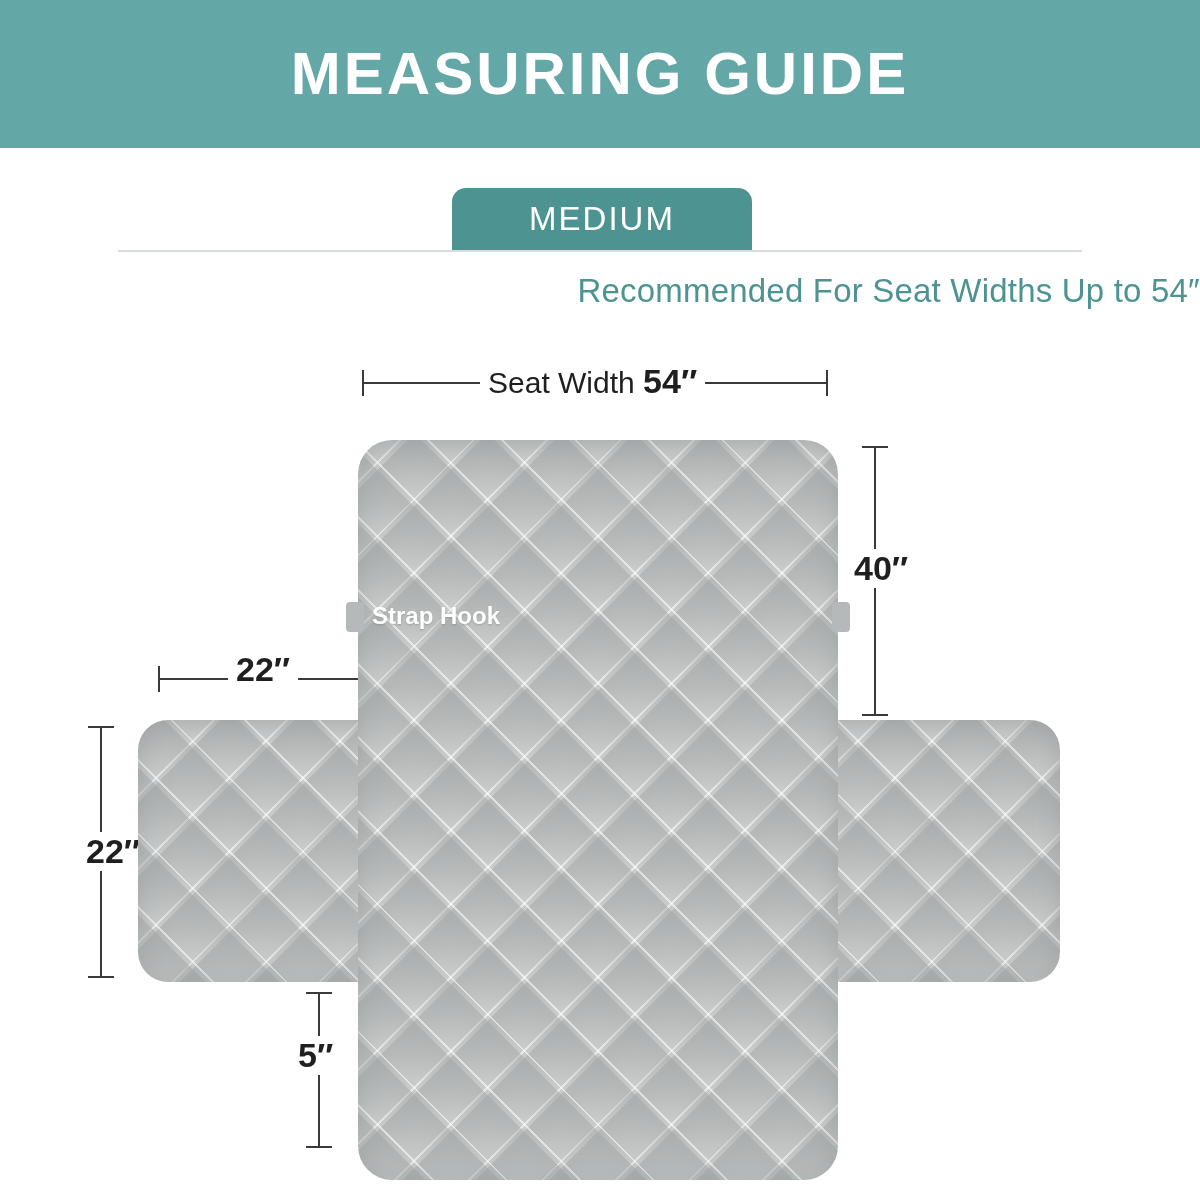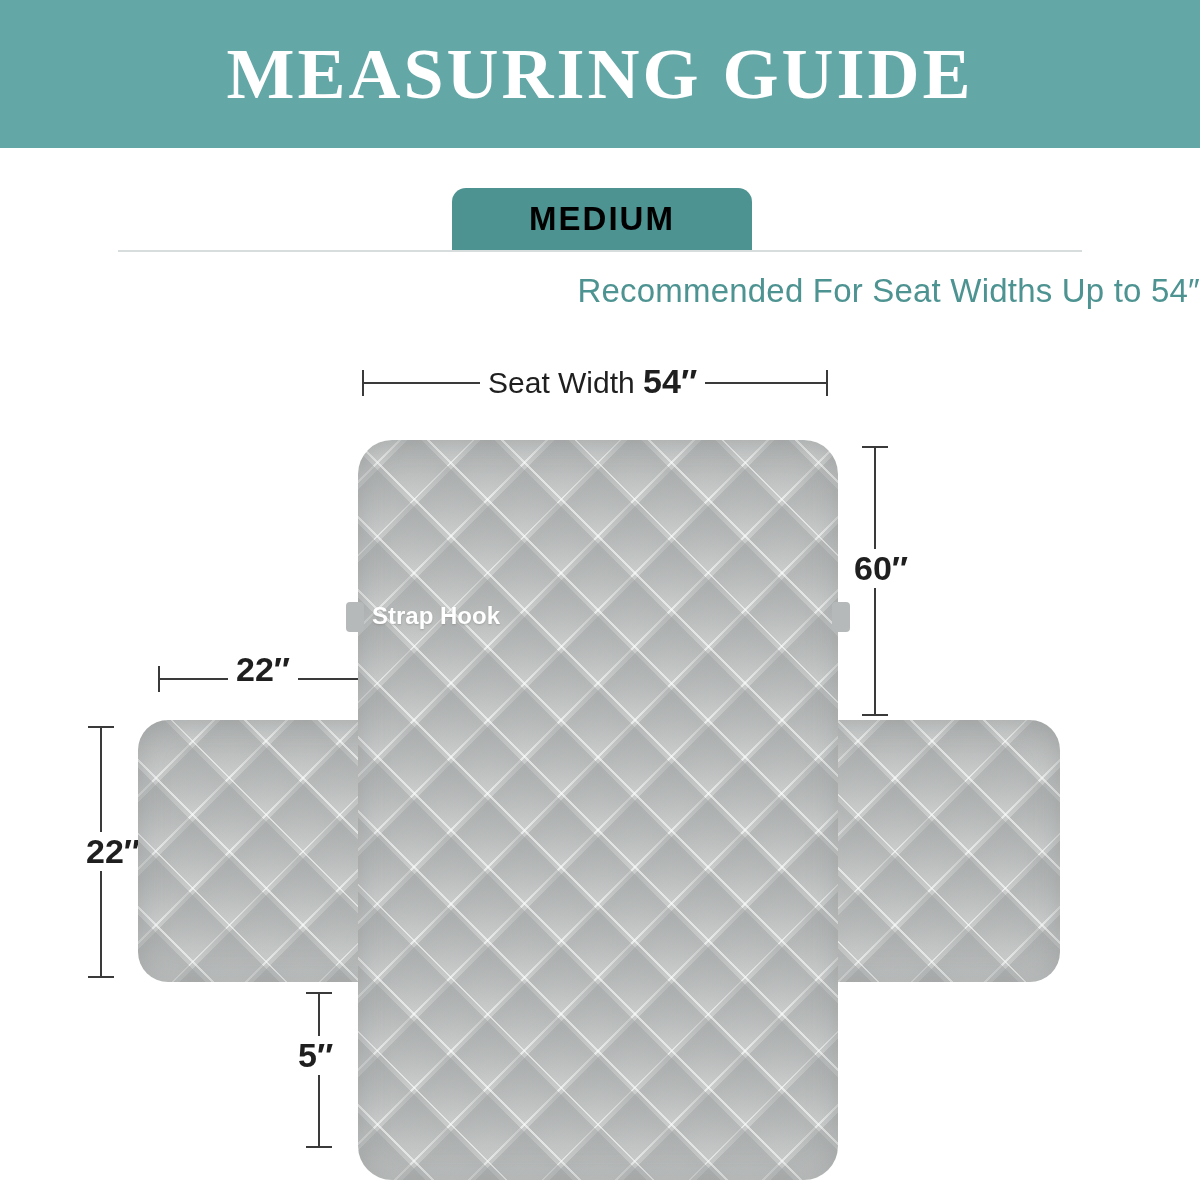--- a/index.html
+++ b/index.html
@@ -26,44 +26,43 @@
     top: 0;
     width: 1200px;
     height: 148px;
     background: #63a8a6;
     display: flex;
     align-items: center;
     justify-content: center;
   }
   .header-title {
     color: #ffffff;
-    font-size: 72px;
+    font-size: 60px;
     font-weight: bold;
     letter-spacing: 3px;
     line-height: 1;
-    font-family: Liberation Serif, serif;
   }
 
   
   .size-tab {
     position: absolute;
     left: 452px;
     top: 188px;
     width: 300px;
     height: 62px;
     background: #4d9391;
     border-radius: 14px 14px 0 0;
     display: flex;
     align-items: center;
     justify-content: center;
   }
   .size-tab-label {
-    color: #000000;
+    color: #ffffff;
     font-size: 33px;
-    font-weight: bold;
+    font-weight: normal;
     letter-spacing: 2px;
   }
   .tab-rule {
     position: absolute;
     left: 118px;
     top: 250px;
     width: 964px;
     height: 2px;
     background: #d7dcdd;
   }
@@ -263,21 +262,21 @@
 
     <div class="panel-label" id="label-back">Back</div>
     <div class="panel-label" id="label-front">Front</div>
     <div class="panel-label" id="label-arm-left">Armrest</div>
     <div class="panel-label" id="label-arm-right">Armrest</div>
     <div class="panel-label" id="label-strap">Strap Hook</div>
 
     <div class="dim-line-v" id="h40-line"></div>
     <div class="cap-h" id="h40-cap-t"></div>
     <div class="cap-h" id="h40-cap-b"></div>
-    <div class="dim-text" id="h40-text">60″</div>
+    <div class="dim-text" id="h40-text">40″</div>
 
     <div class="dim-line-h" id="w22-line"></div>
     <div class="cap-v" id="w22-cap-l"></div>
     <div class="cap-v" id="w22-cap-r"></div>
     <div class="dim-text" id="w22-text">22″</div>
 
     <div class="dim-line-v" id="h22-line"></div>
     <div class="cap-h" id="h22-cap-t"></div>
     <div class="cap-h" id="h22-cap-b"></div>
     <div class="dim-text" id="h22-text">22″</div>

